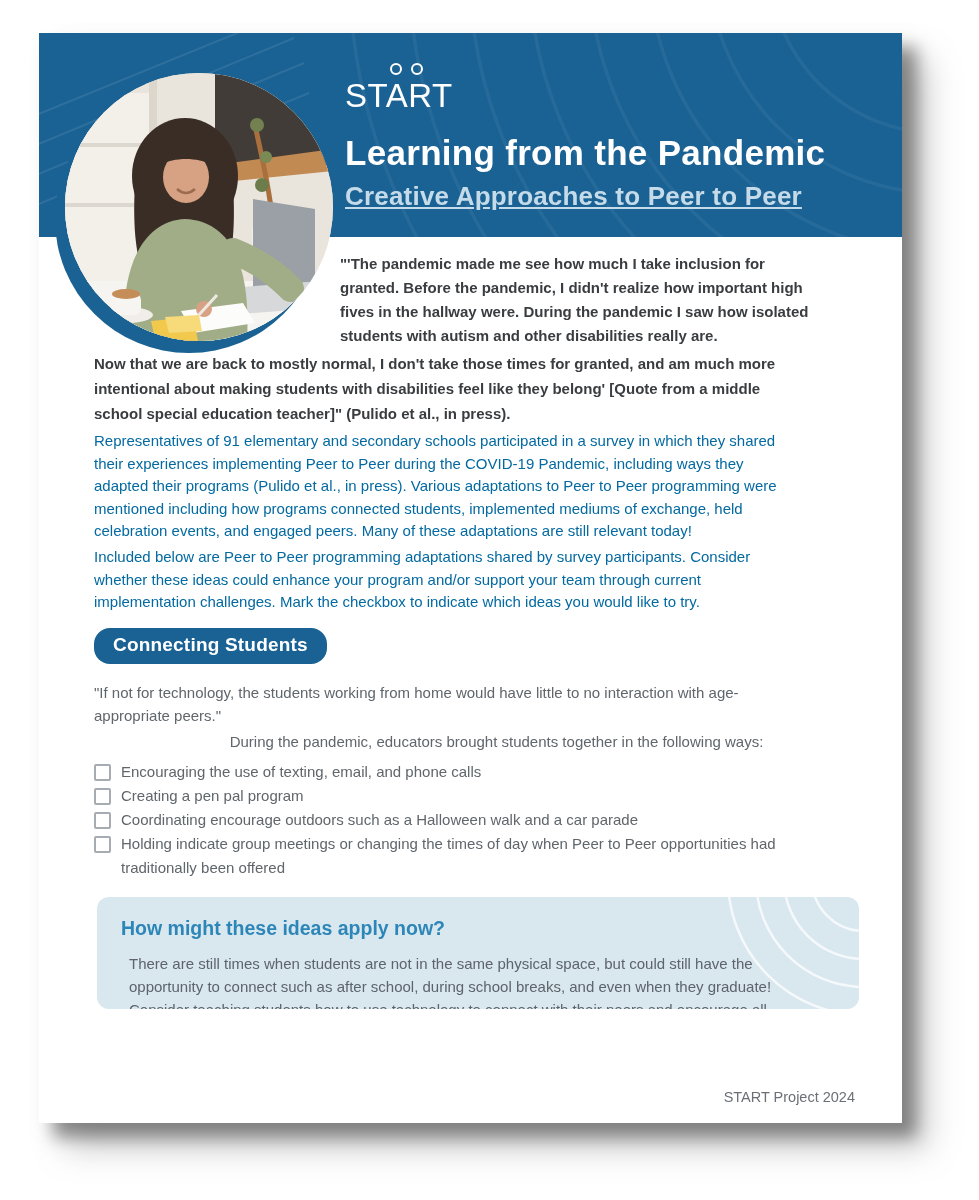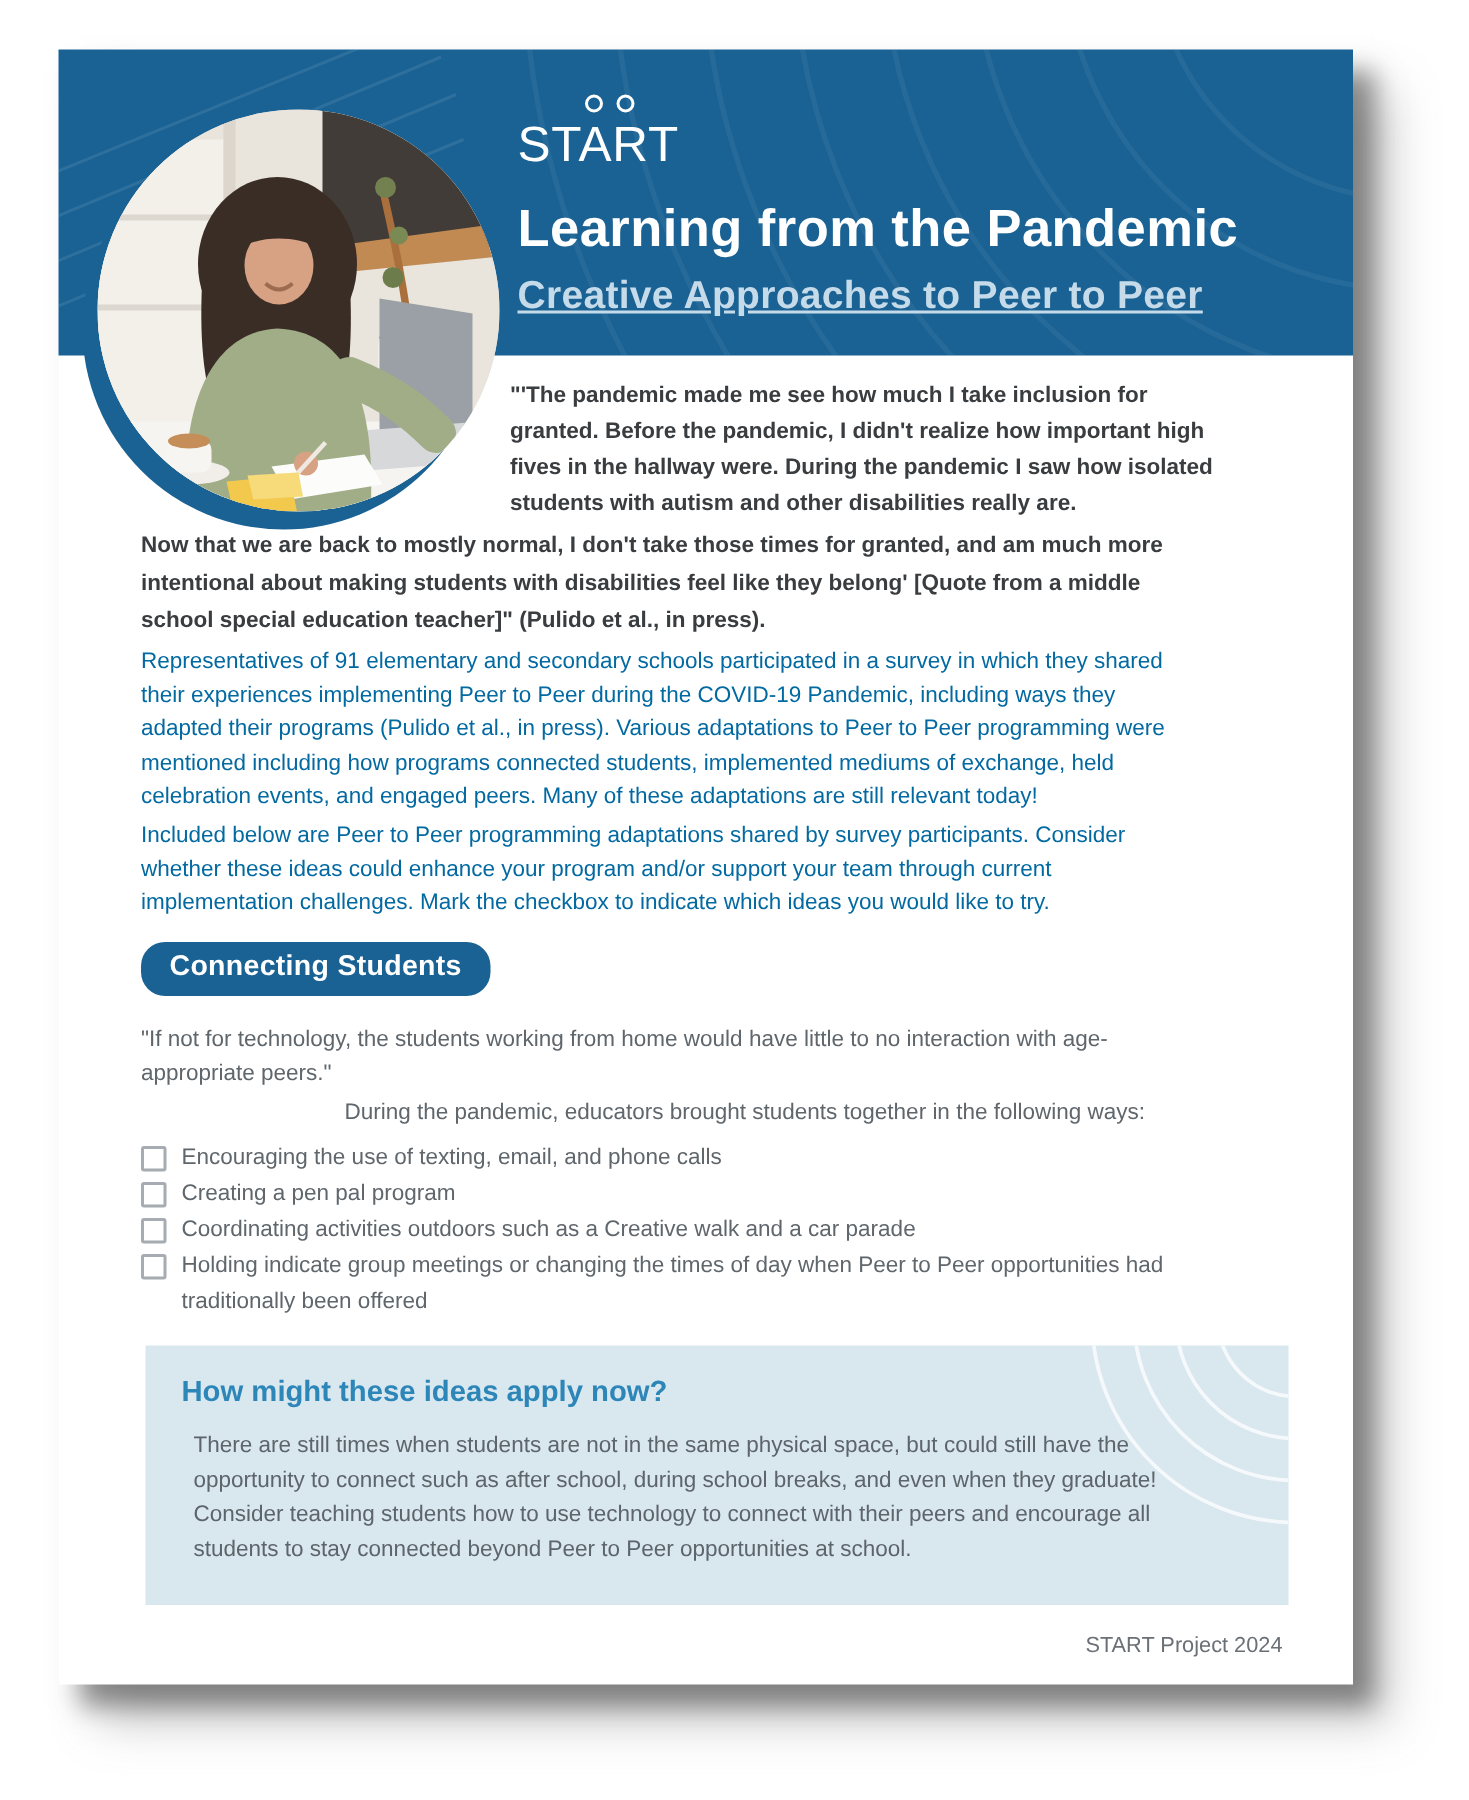--- a/index.html
+++ b/index.html
@@ -34,21 +34,21 @@
   .badge{position:absolute;left:55px;top:595px;display:inline-block;background:#1a6294;color:#fff;
          font-size:19px;font-weight:bold;padding:6px 19px 8px;border-radius:16px;letter-spacing:.2px;}
   .quote3{position:absolute;left:55px;top:648px;width:805px;font-size:15px;color:#5f666c;line-height:23px;}
   .lead{position:absolute;left:55px;top:700px;width:805px;font-size:15px;color:#5f666c;text-align:center;}
   
   .checklist{position:absolute;left:55px;top:727px;width:790px;}
   .check-row{display:flex;gap:10px;font-size:15px;color:#5f666c;line-height:24px;}
   .checkbox{flex:0 0 auto;width:13px;height:13px;border:2px solid #a6acb2;border-radius:2px;margin-top:4px;background:#fff;}
   .check-label{max-width:688px;}
   
-  .callout{position:absolute;left:58px;top:864px;width:762px;height:173px;background:#d9e7ef;border-radius:0;overflow:hidden;}
+  .callout{position:absolute;left:58px;top:864px;width:762px;height:112px;background:#d9e7ef;border-radius:12px;overflow:hidden;}
   .callout-heading{margin:20px 24px 12px 24px;font-size:19.5px;font-weight:bold;color:#2d86b8;position:relative;z-index:2;}
   .callout-body{margin:0 32px;font-size:15px;color:#5d646a;line-height:23px;position:relative;z-index:2;}
   .callout-waves{position:absolute;right:0;top:0;z-index:1;}
   
   .footer{position:absolute;right:47px;top:1056px;font-size:14.5px;color:#6a7076;}
 </style>
 </head>
 <body>
 
 <div class="page">
@@ -150,21 +150,21 @@
       <div class="check-row">
       <span class="checkbox"></span>
       <span class="check-label">Encouraging the use of texting, email, and phone calls</span>
     </div>
       <div class="check-row">
       <span class="checkbox"></span>
       <span class="check-label">Creating a pen pal program</span>
     </div>
       <div class="check-row">
       <span class="checkbox"></span>
-      <span class="check-label">Coordinating activities outdoors such as a Creative walk and a car parade</span>
+      <span class="check-label">Coordinating encourage outdoors such as a Halloween walk and a car parade</span>
     </div>
       <div class="check-row">
       <span class="checkbox"></span>
       <span class="check-label">Holding indicate group meetings or changing the times of day when Peer to Peer opportunities had traditionally been offered</span>
     </div>
     </div>
 
   <div class="callout">
     <svg class="callout-waves" width="210" height="150" viewBox="0 0 210 150">
       <g fill="none" stroke="rgba(255,255,255,0.75)" stroke-width="2.5">

